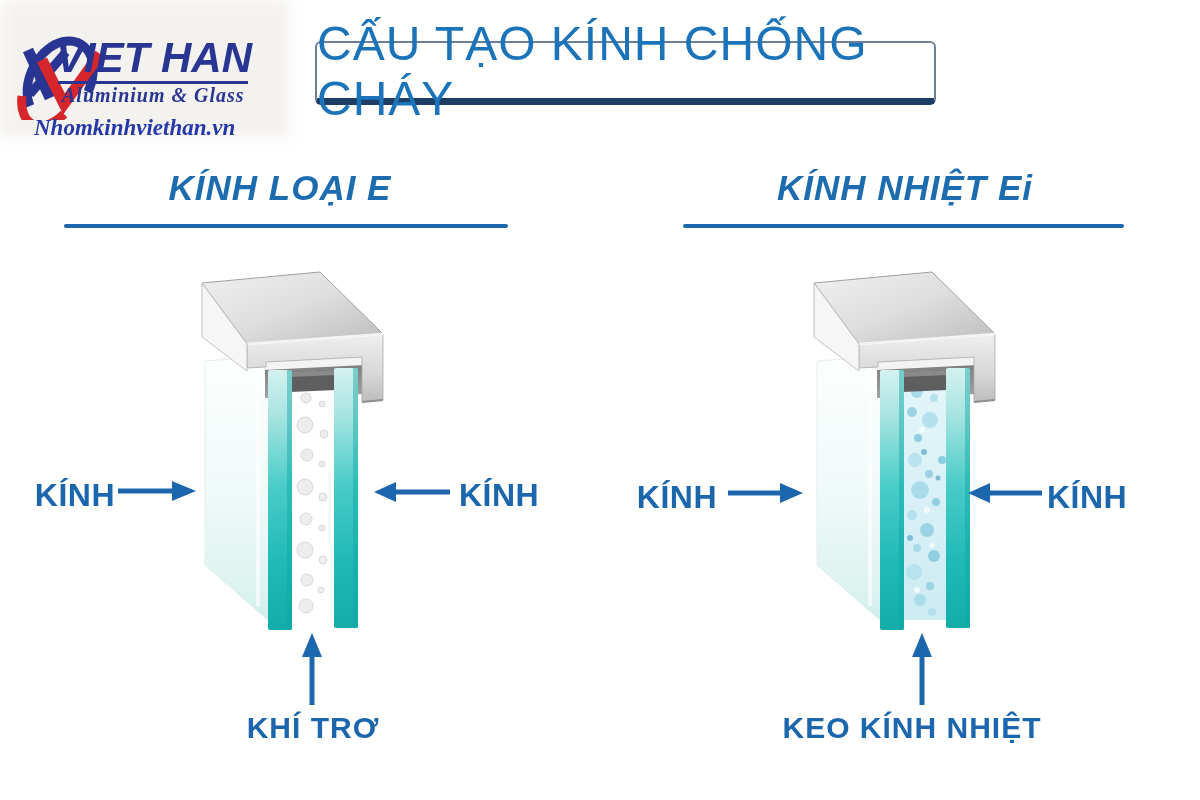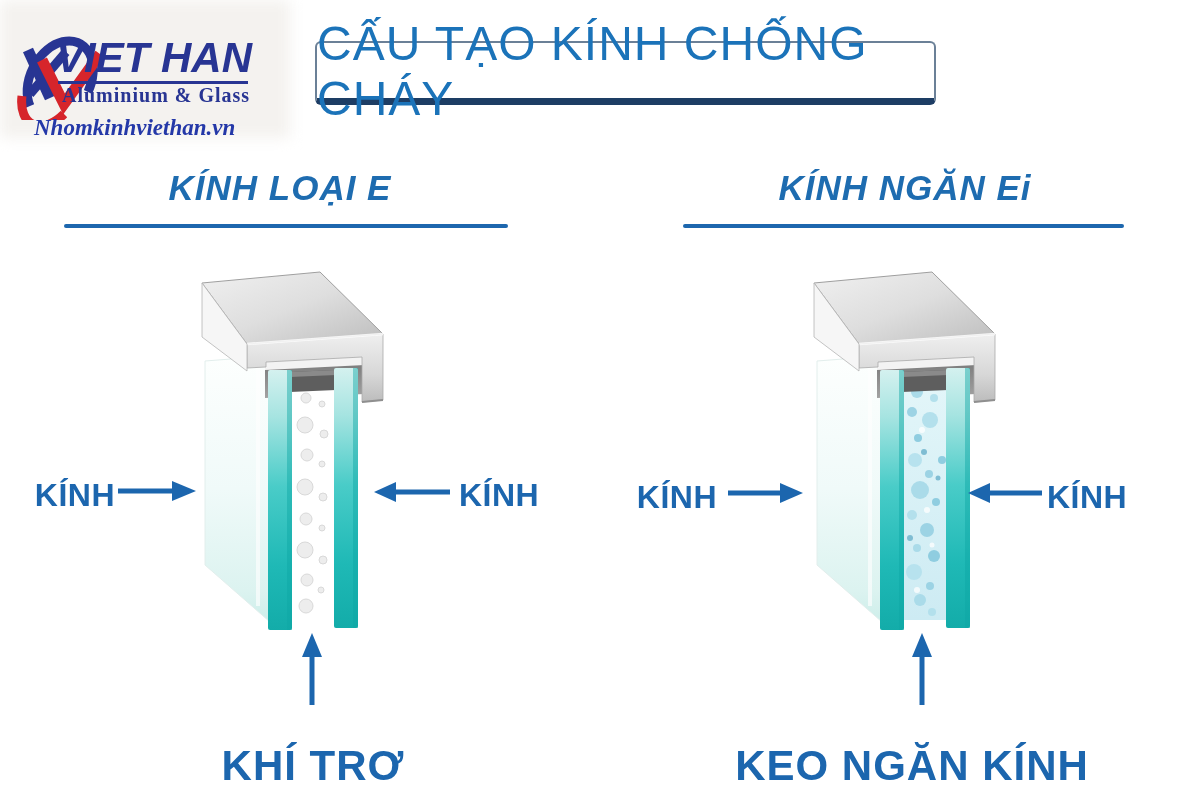--- a/index.html
+++ b/index.html
@@ -16,21 +16,21 @@
   .abs{position:absolute;}
   
   .logo-bg{left:0;top:0;width:290px;height:138px;background:#f4f2ef;filter:blur(7px);}
   .logo-brand{
     left:56px;top:34px;width:260px;font-size:42px;font-weight:bold;font-style:italic;
     color:var(--logo-navy);letter-spacing:0px;
   }
   .logo-rule{left:58px;top:81px;width:190px;height:3px;background:var(--logo-navy);}
   .logo-tagline{
     left:62px;top:84px;font-family:"Liberation Serif","DejaVu Serif",serif;
-    font-size:20px;font-weight:bold;color:var(--logo-navy);letter-spacing:1px;
+    font-size:20px;font-weight:bold;color:var(--logo-navy);letter-spacing:1px;font-style:italic;
   }
   .logo-site{
     left:34px;top:104px;font-family:"Liberation Serif","DejaVu Serif",serif;
     font-size:23px;font-weight:bold;font-style:italic;color:#2438a8;margin-top:11px;
   }
   
   .title-box{
     left:315px;top:41px;width:617px;height:55px;background:#ffffff;
     border:2px solid #6b8097;border-bottom:7px solid #1d3d64;border-radius:6px;
     display:flex;align-items:center;justify-content:center;
@@ -41,22 +41,22 @@
     top:168px;width:440px;text-align:center;font-size:35px;font-weight:bold;
     color:#1e6cb0;letter-spacing:1px;font-style:italic;
   }
   .heading-rule{top:224px;height:4px;background:#1d67ae;border-radius:2px;}
   
   .kinh-label{
     top:477px;width:95px;font-size:32px;font-weight:bold;color:var(--label-blue);
     letter-spacing:0.5px;
   }
   .core-label{
-    top:711px;text-align:center;font-size:42px;font-weight:bold;
-    color:var(--label-blue);letter-spacing:1px;margin-top:31px;
+    top:711px;text-align:center;font-size:30px;font-weight:bold;
+    color:var(--label-blue);letter-spacing:1px;
   }
   .r{text-align:right;}
   .l{text-align:left;}
   svg{display:block;}
 </style>
 </head>
 <body>
 
 <div class="abs logo-bg"></div>
 
@@ -248,22 +248,22 @@
   <div class="abs logo-tagline">Aluminium &amp; Glass</div>
   <div class="abs logo-site">Nhomkinhviethan.vn</div>
 </div>
 
 <div class="abs title-box">
   <span class="title-text">CẤU TẠO KÍNH CHỐNG CHÁY</span>
 </div>
 
 <div class="abs col-heading" style="left:60px">KÍNH LOẠI E</div>
 <div class="abs heading-rule" style="left:64px;width:444px"></div>
-<div class="abs col-heading" style="left:685px">KÍNH NGĂN Ei</div>
+<div class="abs col-heading" style="left:685px">KÍNH NHIỆT Ei</div>
 <div class="abs heading-rule" style="left:683px;width:441px"></div>
 
 <div class="abs kinh-label r" style="left:20px">KÍNH</div>
 <div class="abs kinh-label l" style="left:459px">KÍNH</div>
 <div class="abs kinh-label r" style="left:622px;top:479px">KÍNH</div>
 <div class="abs kinh-label l" style="left:1047px;top:479px">KÍNH</div>
 
 <div class="abs core-label" style="left:163px;width:300px">KHÍ TRƠ</div>
-<div class="abs core-label" style="left:687px;width:450px">KEO NGĂN KÍNH</div>
+<div class="abs core-label" style="left:687px;width:450px">KEO KÍNH NHIỆT</div>
 
 </body></html>

